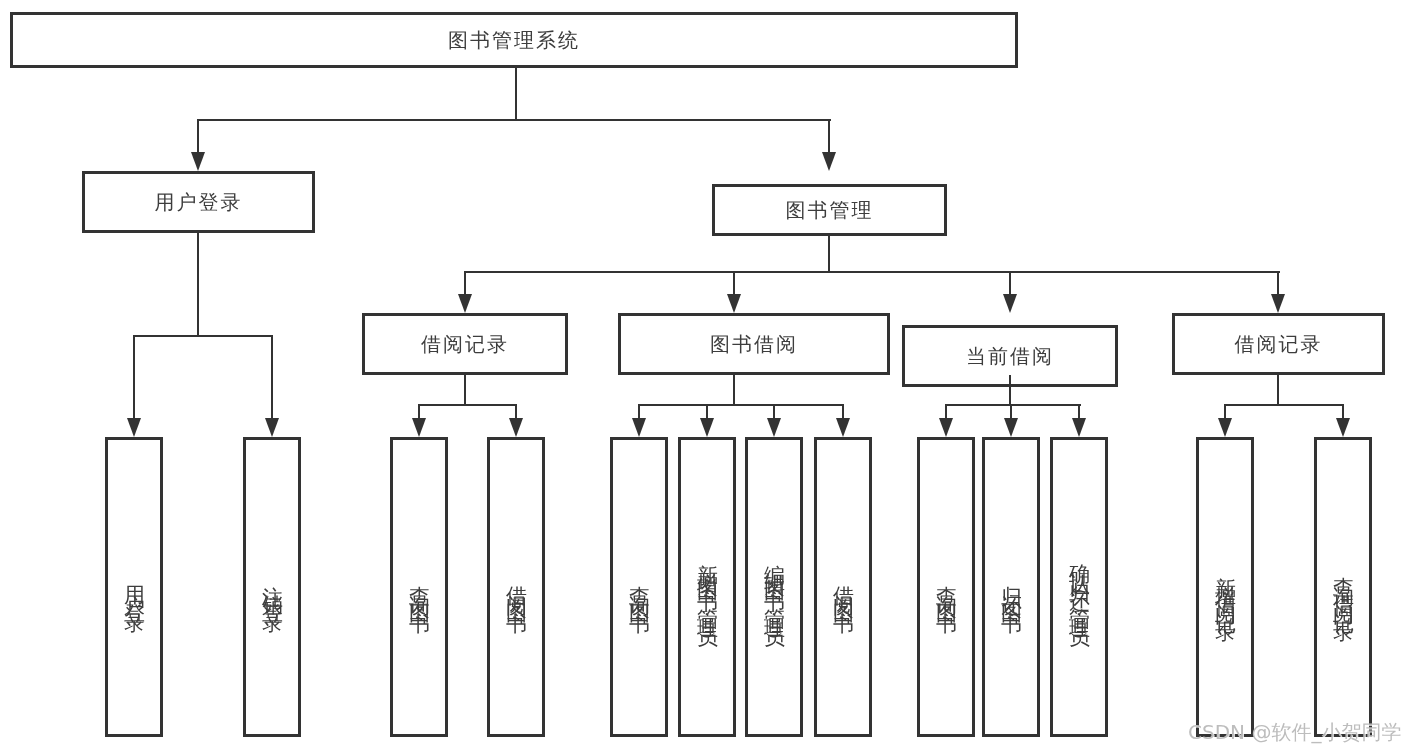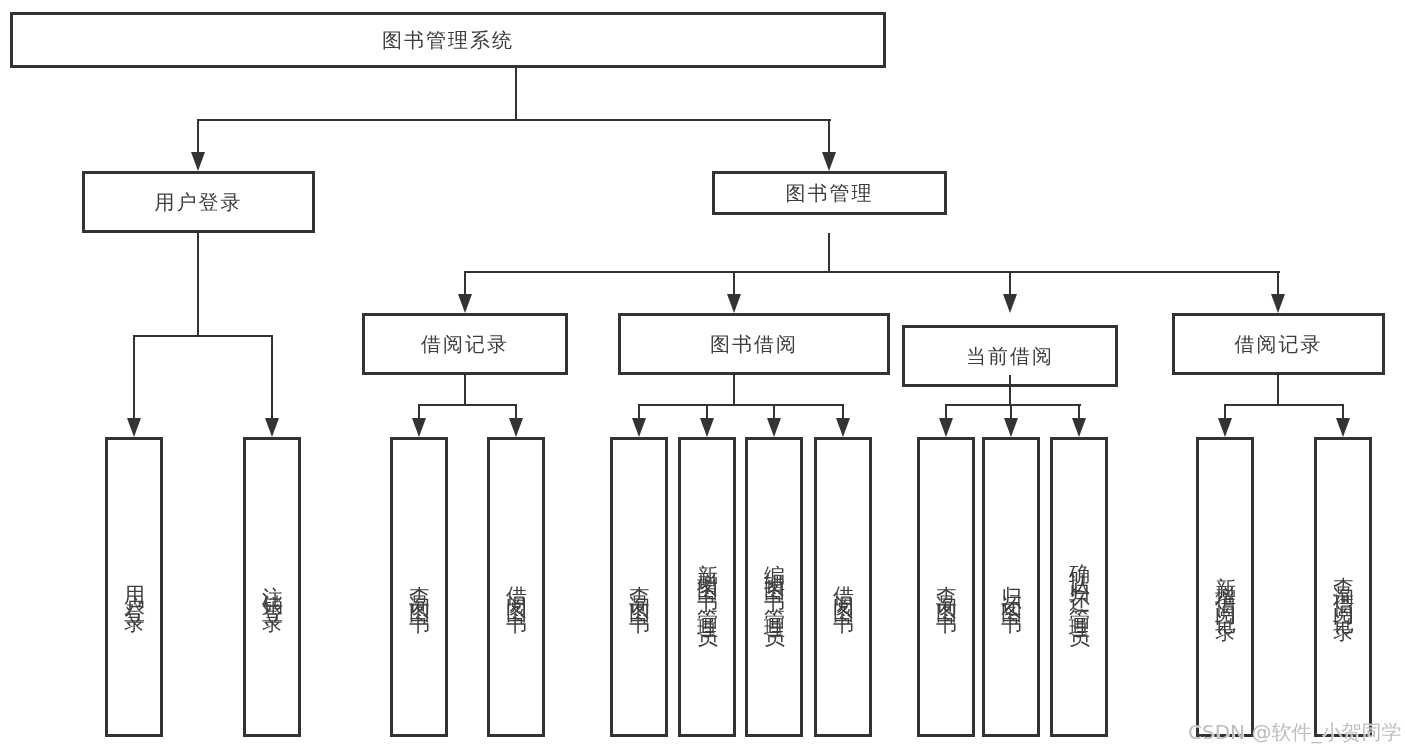--- a/index.html
+++ b/index.html
@@ -54,31 +54,31 @@
     text-shadow: 1px 1px 0 rgba(255,255,255,0.85);
     white-space: nowrap;
     z-index: 5;
   }
 </style>
 </head>
 <body>
 
 <div class="canvas">
 
-  <div class="box hbox" style="left:10px; top:12px; width:876px; height:56px;">图书管理系统</div>
+  <div class="box hbox" style="left:10px; top:12px; width:1008px; height:56px;">图书管理系统</div>
 
   <div class="line" style="left:515px; top:68px; width:2px; height:53px;"></div>
   <div class="line" style="left:197px; top:119px; width:634px; height:2px;"></div>
   <div class="line" style="left:197px; top:119px; width:2px; height:34px;"></div>
   <div class="arrow" style="left:191px; top:152px;"></div>
   <div class="line" style="left:828px; top:119px; width:2px; height:34px;"></div>
   <div class="arrow" style="left:822px; top:152px;"></div>
 
   <div class="box hbox" style="left:82px; top:171px; width:233px; height:62px;">用户登录</div>
-  <div class="box hbox" style="left:712px; top:171px; width:235px; height:44px;">图书管理</div>
+  <div class="box hbox" style="left:712px; top:184px; width:235px; height:52px;">图书管理</div>
 
   <div class="line" style="left:197px; top:233px; width:2px; height:104px;"></div>
   <div class="line" style="left:133px; top:335px; width:140px; height:2px;"></div>
   <div class="line" style="left:133px; top:335px; width:2px; height:84px;"></div>
   <div class="arrow" style="left:127px; top:418px;"></div>
   <div class="line" style="left:271px; top:335px; width:2px; height:84px;"></div>
   <div class="arrow" style="left:265px; top:418px;"></div>
 
   <div class="line" style="left:828px; top:233px; width:2px; height:40px;"></div>
   <div class="line" style="left:464px; top:271px; width:816px; height:2px;"></div>

